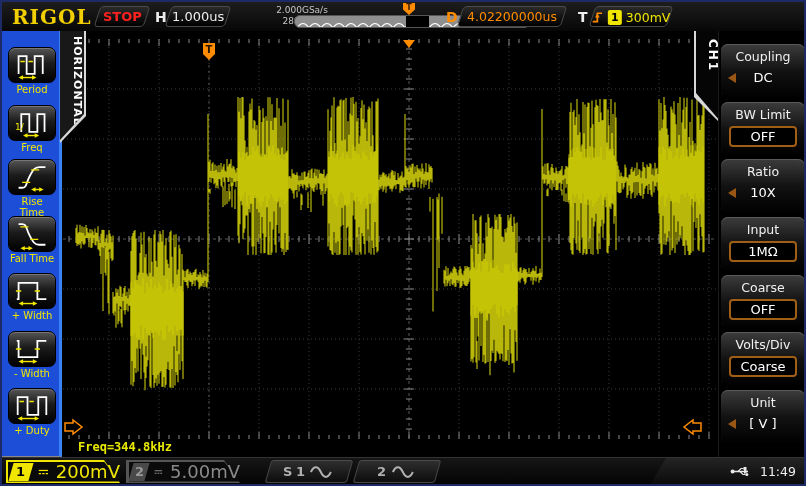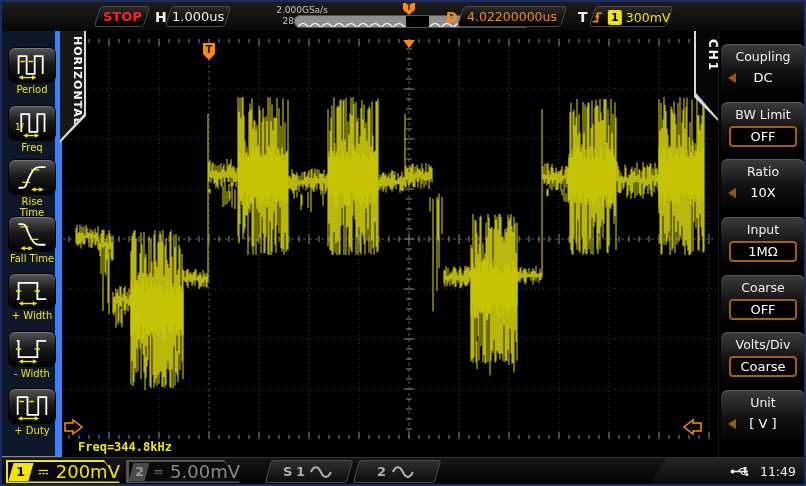--- a/index.html
+++ b/index.html
@@ -25,21 +25,21 @@
   #strip-trig { position:absolute; left:401px; top:1px; width:12px; height:12px; background:#ff8c00;
                 clip-path:polygon(0 0,100% 0,100% 55%,50% 100%,0 55%);
                 color:#3a1c00; font-size:8px; font-weight:bold; text-align:center; line-height:9px; }
   .orange { color:#ff8c00; }
   .yellow { color:#f0e600; }
   .chanbadge { display:inline-block; width:14px; height:15px; background:#f0e600; color:#000;
                border-radius:2px; font-size:11px; font-weight:bold; text-align:center; line-height:15px; }
 
   
   #sidebar { position:absolute; left:0; top:29px; width:60px; height:426px;
-             background:#0f172a; border-right:7px solid #3b82f6; border-bottom:1px solid #888; }
+             background:#1d4ed8; border-right:3px solid #3b82f6; border-bottom:1px solid #888; }
   .sb-item { position:absolute; left:6px; width:48px; text-align:center; cursor:pointer; }
   .sb-btn { width:48px; height:36px; border-radius:7px;
             background:linear-gradient(#555 0%,#1b1b1b 45%,#000 100%);
             border:1px solid #000; box-shadow:inset 0 1px 0 #777; }
   .sb-lbl { margin-top:1px; color:#f0e600; font-size:10px; line-height:11px; }
 
   
   #flap-horiz-border { position:absolute; left:58px; top:29px; width:26px; height:112px; background:#d8d8d8;
       clip-path:polygon(0 0,100% 0,100% 85px,0 112px); }
   #flap-horiz { position:absolute; left:58px; top:29px; width:24px; height:109px; background:#181818;
@@ -95,20 +95,21 @@
                clip-path:polygon(16px 0,100% 0,100% 100%,0 100%);
                display:flex; align-items:center; justify-content:flex-end; gap:6px; padding-right:8px; }
   #clock { color:#eee; font-size:12.5px;text-align:center; }
 </style>
 </head>
 <body>
 
 <div id="screen">
 
   <div id="topbar">
+    <div class="logo">RIGOL</div>
 
     <div class="skewbadge" style="left:95px;width:50px;">
       <span style="color:#ff2020;font-weight:bold;font-size:13px;">STOP</span>
     </div>
 
     <div class="tb-label" style="left:153px;">H</div>
 
     <div class="skewbadge" style="left:166px;width:60px;">
       <span style="color:#eee;font-size:13px;">1.000us</span>
     </div>

